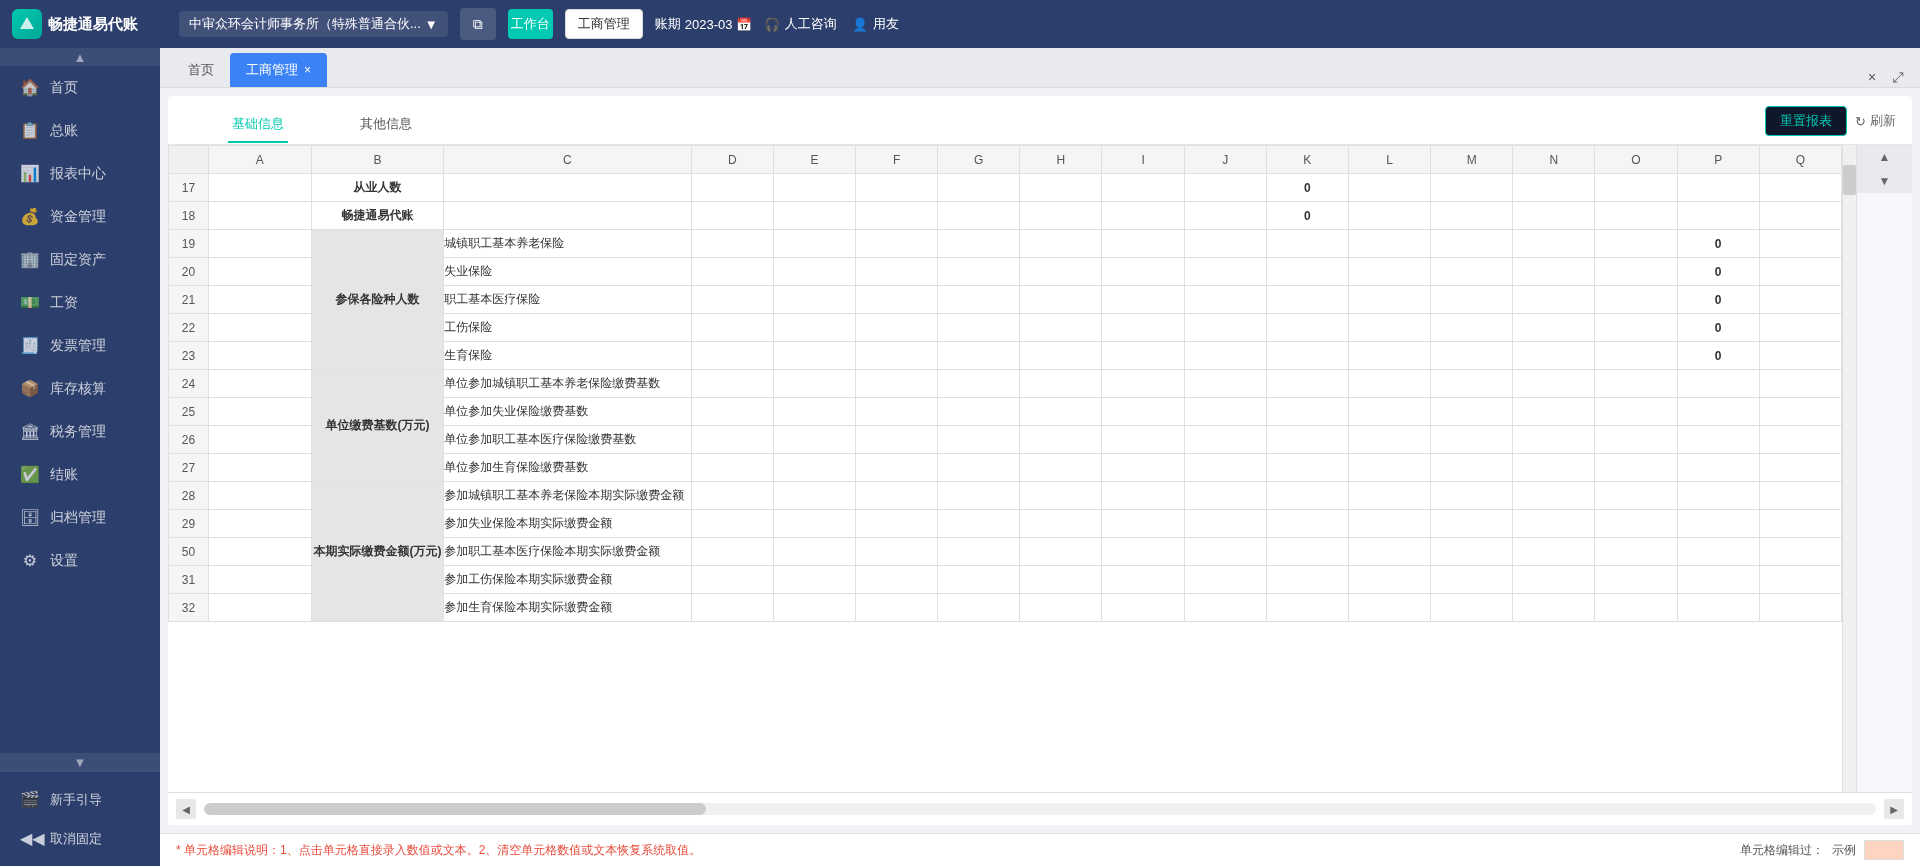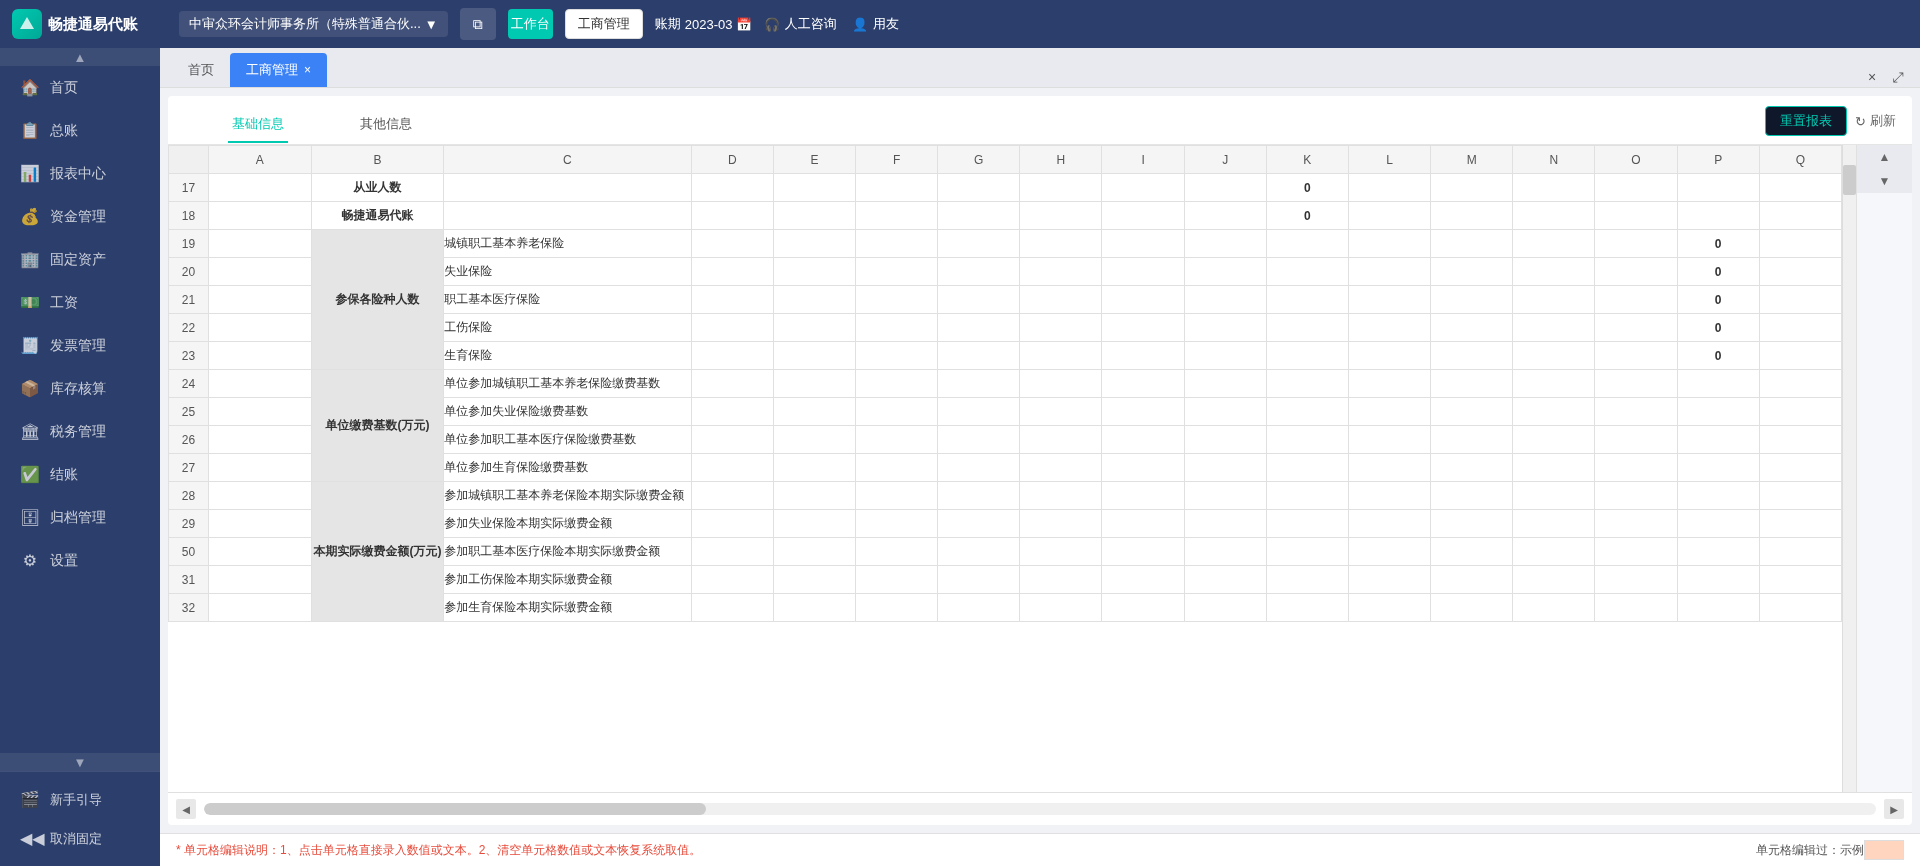--- a/index.html
+++ b/index.html
@@ -343,21 +343,21 @@
       padding: 6px 16px;
       display: flex;
       align-items: center;
       justify-content: space-between;
       font-size: 12px;
     }
     .footer-note {
       color: #e74c3c;
     }
     .footer-right {
-      display: flex; align-items: center; gap: 0; color: #555;
+      display: flex; align-items: center; gap: 8px; color: #555;
     }
     .example-cell {
       width: 40px; height: 20px;
       background: #ffd5c0;
       border: 1px solid #ddd;
       display: inline-block;
     }
 
     
     .window-controls {

